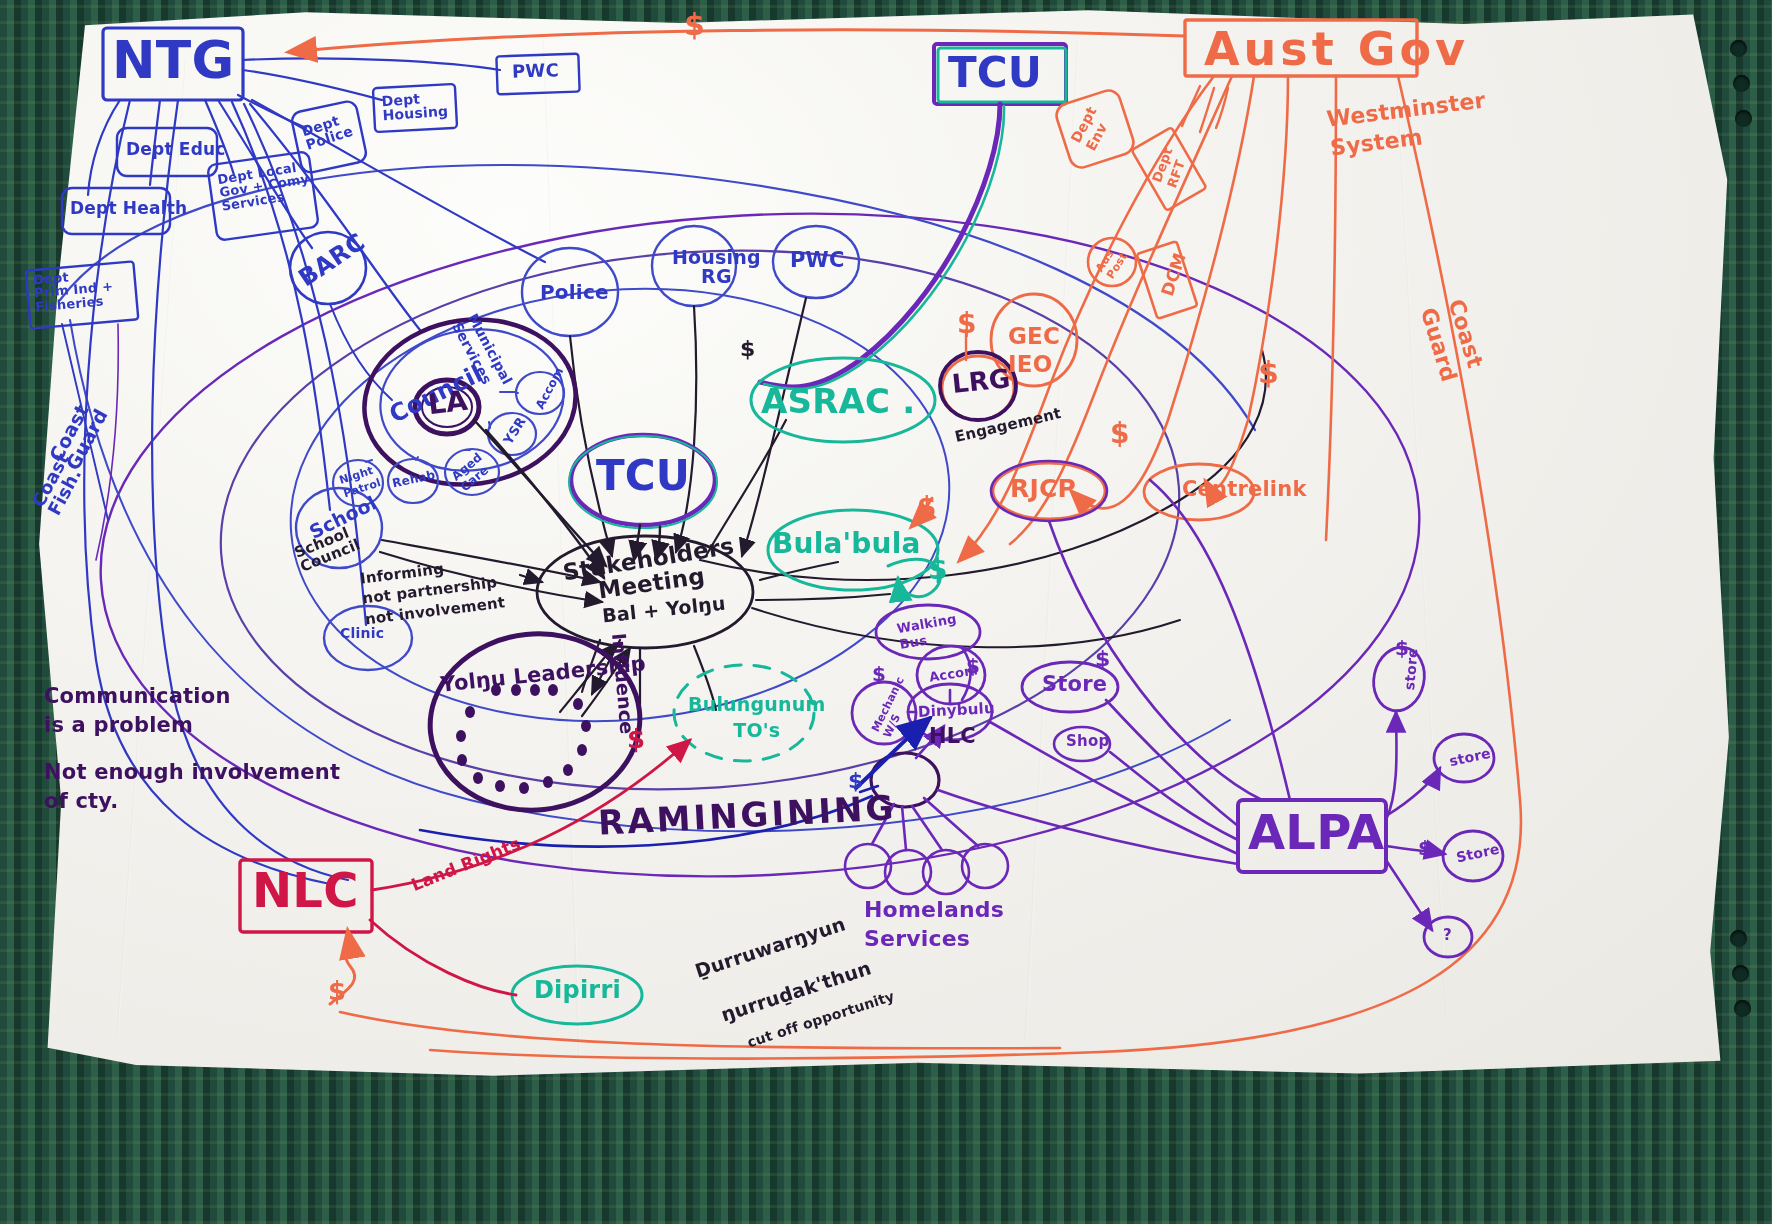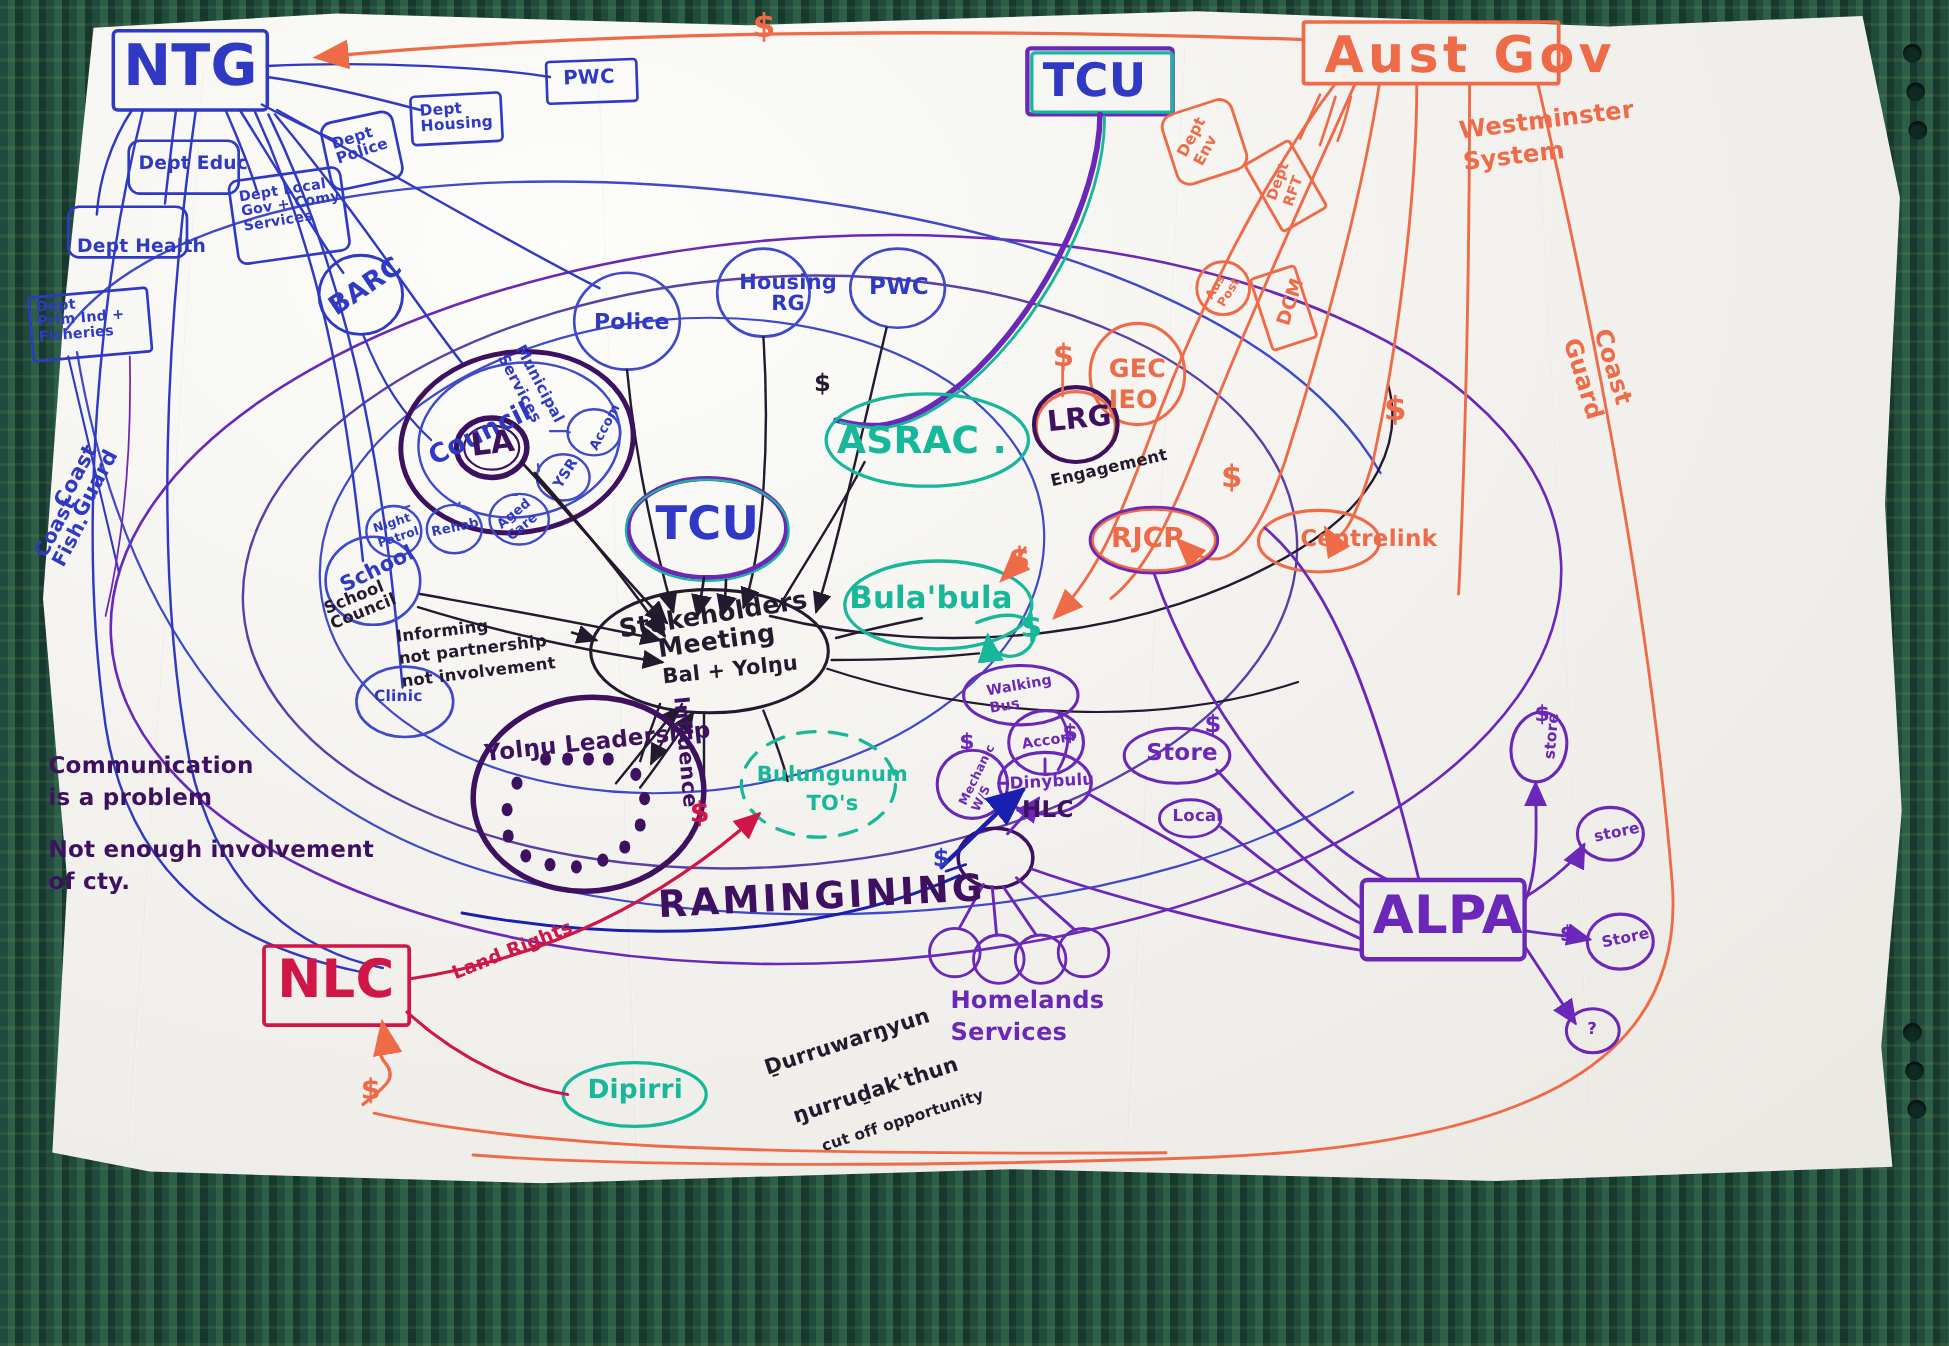--- a/index.html
+++ b/index.html
@@ -287,21 +287,21 @@
       <path d="M330,1004 C350,988 362,980 350,966 C340,954 350,944 348,932" stroke="#ef6b47" stroke-width="3" marker-end="url(#ah-orange)"></path>
       <path d="M340,1012 C480,1044 700,1050 1060,1048" stroke="#ef6b47" stroke-width="2.6"></path>
 
       <path d="M966,330 L966,360" stroke="#ef6b47" stroke-width="2.4"></path>
       <path d="M932,498 C924,512 918,520 912,526" stroke="#ef6b47" stroke-width="2.6" marker-end="url(#ah-orange)"></path>
     </g>
   </svg>
 
   <div class="lbl blue" style="left:112px;top:34px;font-size:52px;">NTG</div>
   <div class="lbl blue" style="left:126px;top:141px;font-size:17px;">Dept Educ</div>
-  <div class="lbl blue" style="left:70px;top:216px;font-size:17px;text-align:right;">Dept Health</div>
+  <div class="lbl blue" style="left:70px;top:200px;font-size:17px;text-align:right;">Dept Health</div>
   <div class="lbl blue" style="left:219px;top:166px;font-size:13px;transform:rotate(-9deg);">Dept Local
 Gov + Comy
 Services</div>
   <div class="lbl blue" style="left:303px;top:117px;font-size:14px;transform:rotate(-18deg);">Dept
 Police</div>
   <div class="lbl blue" style="left:382px;top:92px;font-size:14px;transform:rotate(-4deg);">Dept
 Housing</div>
   <div class="lbl blue" style="left:512px;top:62px;font-size:18px;transform:rotate(-2deg);">PWC</div>
   <div class="lbl blue" style="left:34px;top:270px;font-size:13px;transform:rotate(-5deg);">Dept
 Prim Ind +
@@ -373,21 +373,21 @@
   <div class="lbl orange" style="left:1182px;top:479px;font-size:21px;">Centrelink</div>
 
   <div class="lbl purple" style="left:898px;top:616px;font-size:13px;transform:rotate(-10deg);line-height:1.2;">Walking
 Bus</div>
   <div class="lbl purple" style="left:864px;top:694px;font-size:11px;transform:rotate(-64deg);line-height:1.2;">Mechanic
 W/S</div>
   <div class="lbl purple" style="left:929px;top:667px;font-size:13px;transform:rotate(-9deg);">Accom</div>
   <div class="lbl purple" style="left:918px;top:703px;font-size:15px;transform:rotate(-3deg);">Dinybulu</div>
   <div class="lbl dpurple" style="left:884px;top:726px;font-size:21px;margin-left:45px;">HLC</div>
   <div class="lbl purple" style="left:1042px;top:674px;font-size:21px;">Store</div>
-  <div class="lbl purple" style="left:1066px;top:734px;font-size:15px;">Local</div>
+  <div class="lbl purple" style="left:1066px;top:734px;font-size:15px;">Shop</div>
   <div class="lbl purple" style="left:864px;top:896px;font-size:22px;line-height:1.3;">Homelands
 Services</div>
   <div class="lbl purple" style="left:1248px;top:808px;font-size:48px;">ALPA</div>
   <div class="lbl purple" style="left:1390px;top:662px;font-size:14px;transform:rotate(-85deg);">store</div>
   <div class="lbl purple" style="left:1449px;top:750px;font-size:14px;transform:rotate(-12deg);">store</div>
   <div class="lbl purple" style="left:1456px;top:846px;font-size:14px;transform:rotate(-12deg);">Store</div>
   <div class="lbl purple" style="left:1443px;top:928px;font-size:15px;">?</div>
 
   <div class="lbl red" style="left:252px;top:866px;font-size:48px;">NLC</div>
   <div class="lbl red" style="left:408px;top:856px;font-size:17px;transform:rotate(-22deg);">Land Rights</div>

